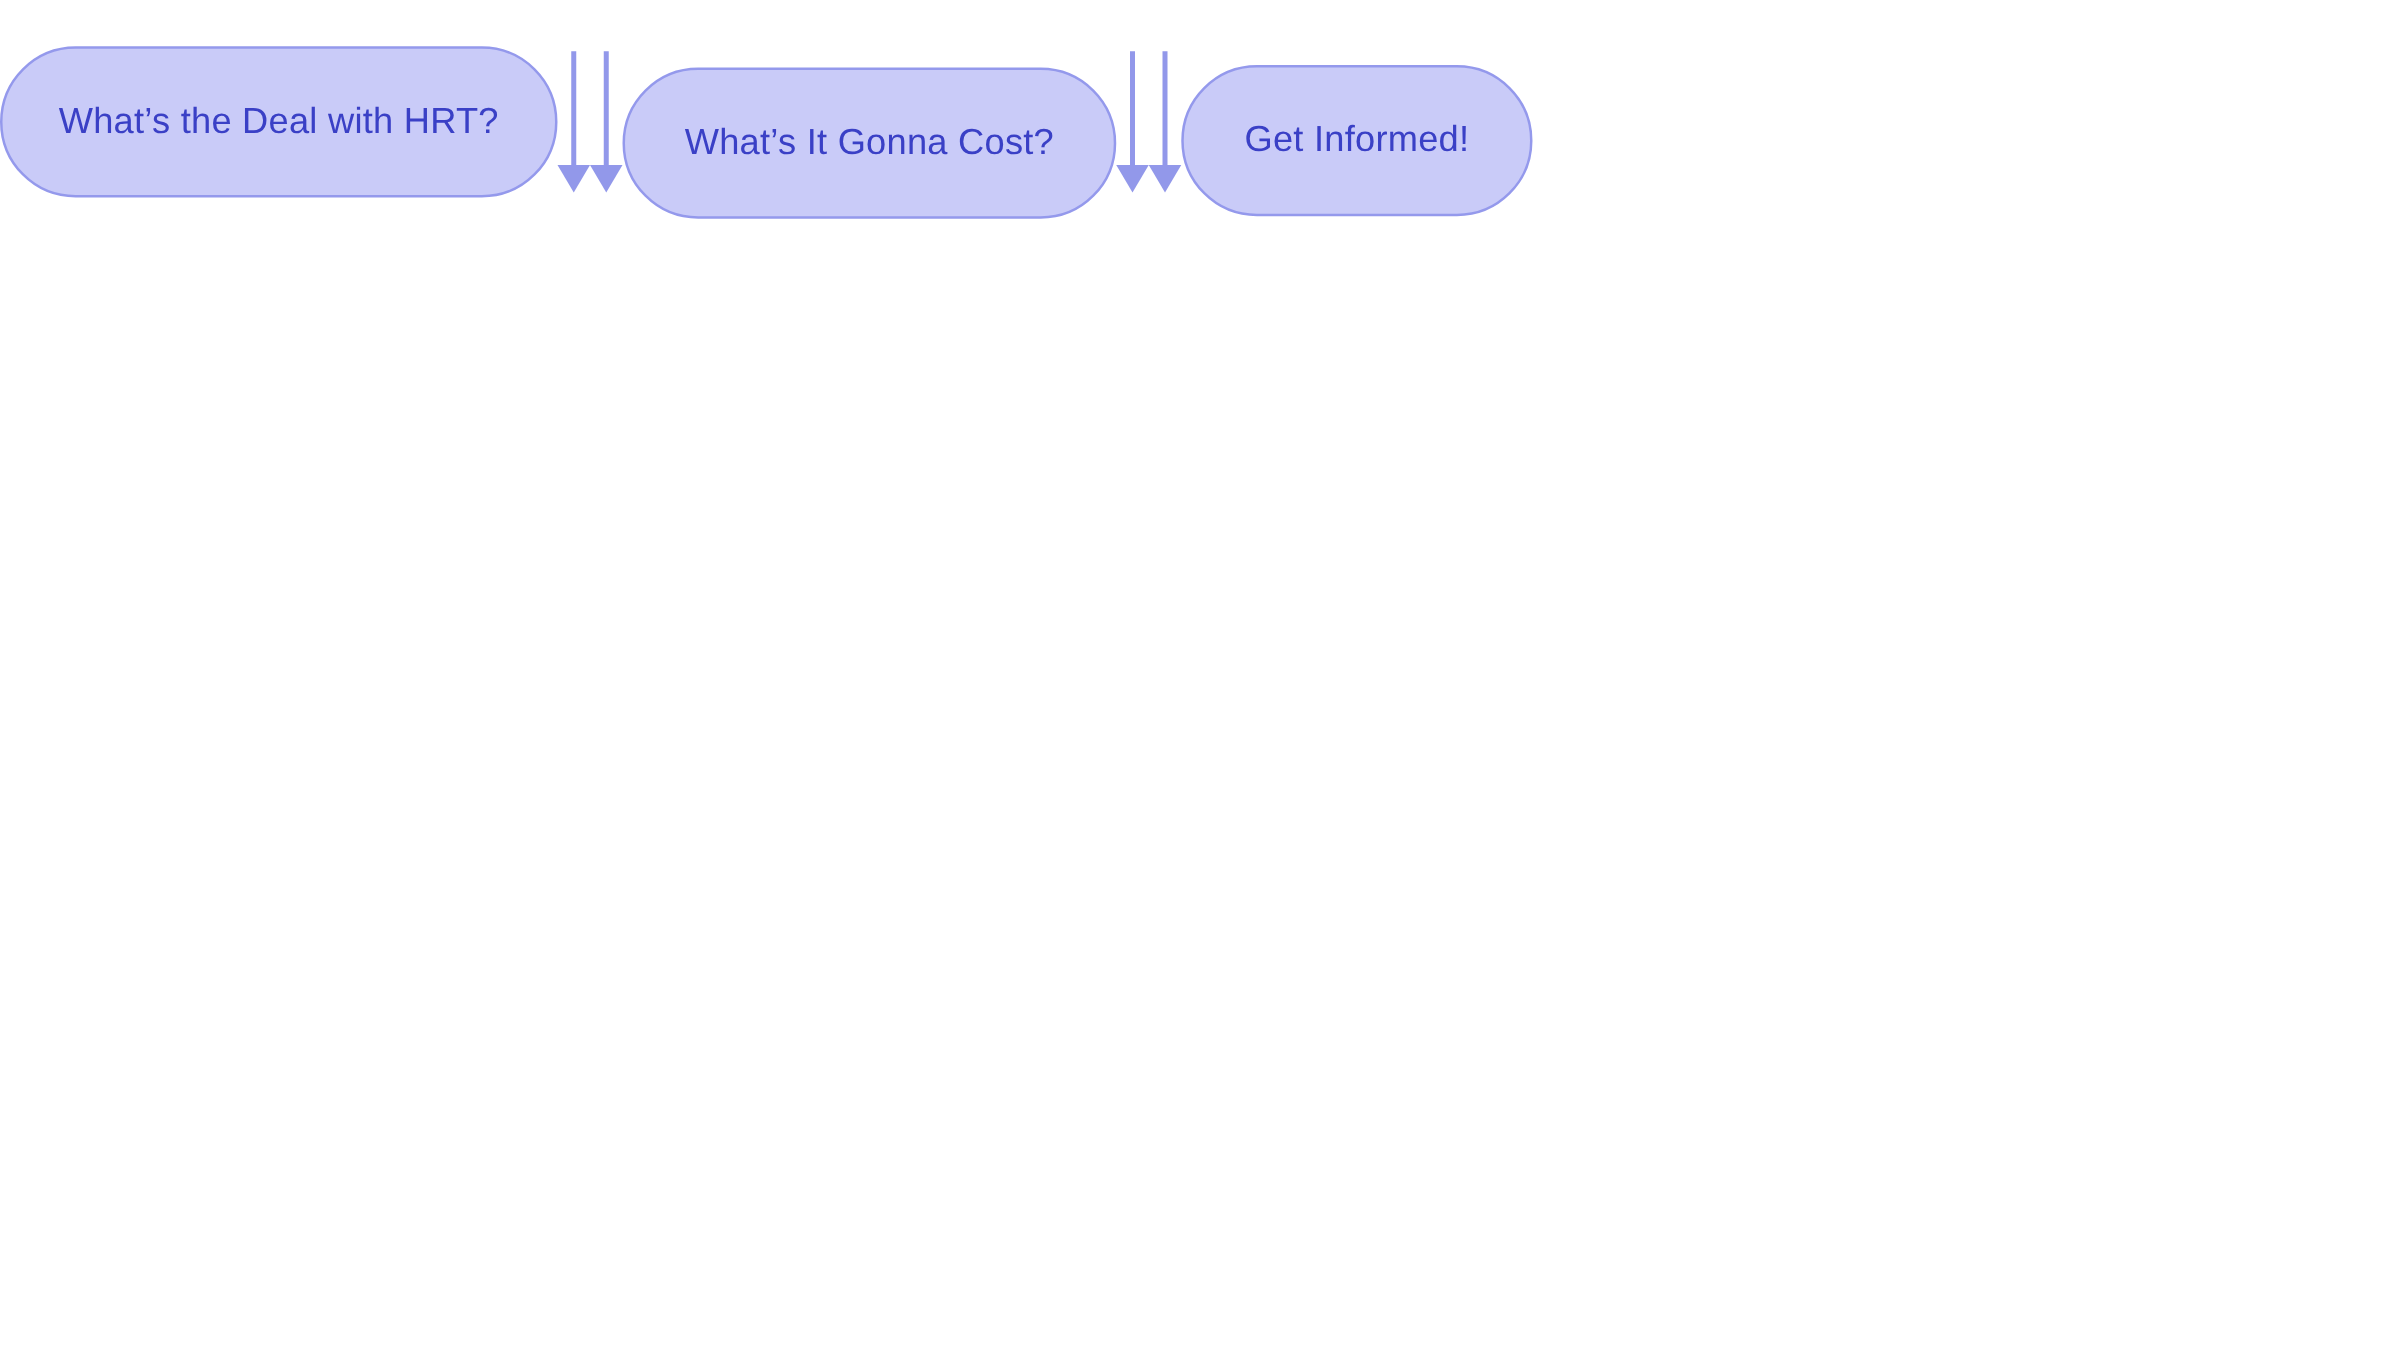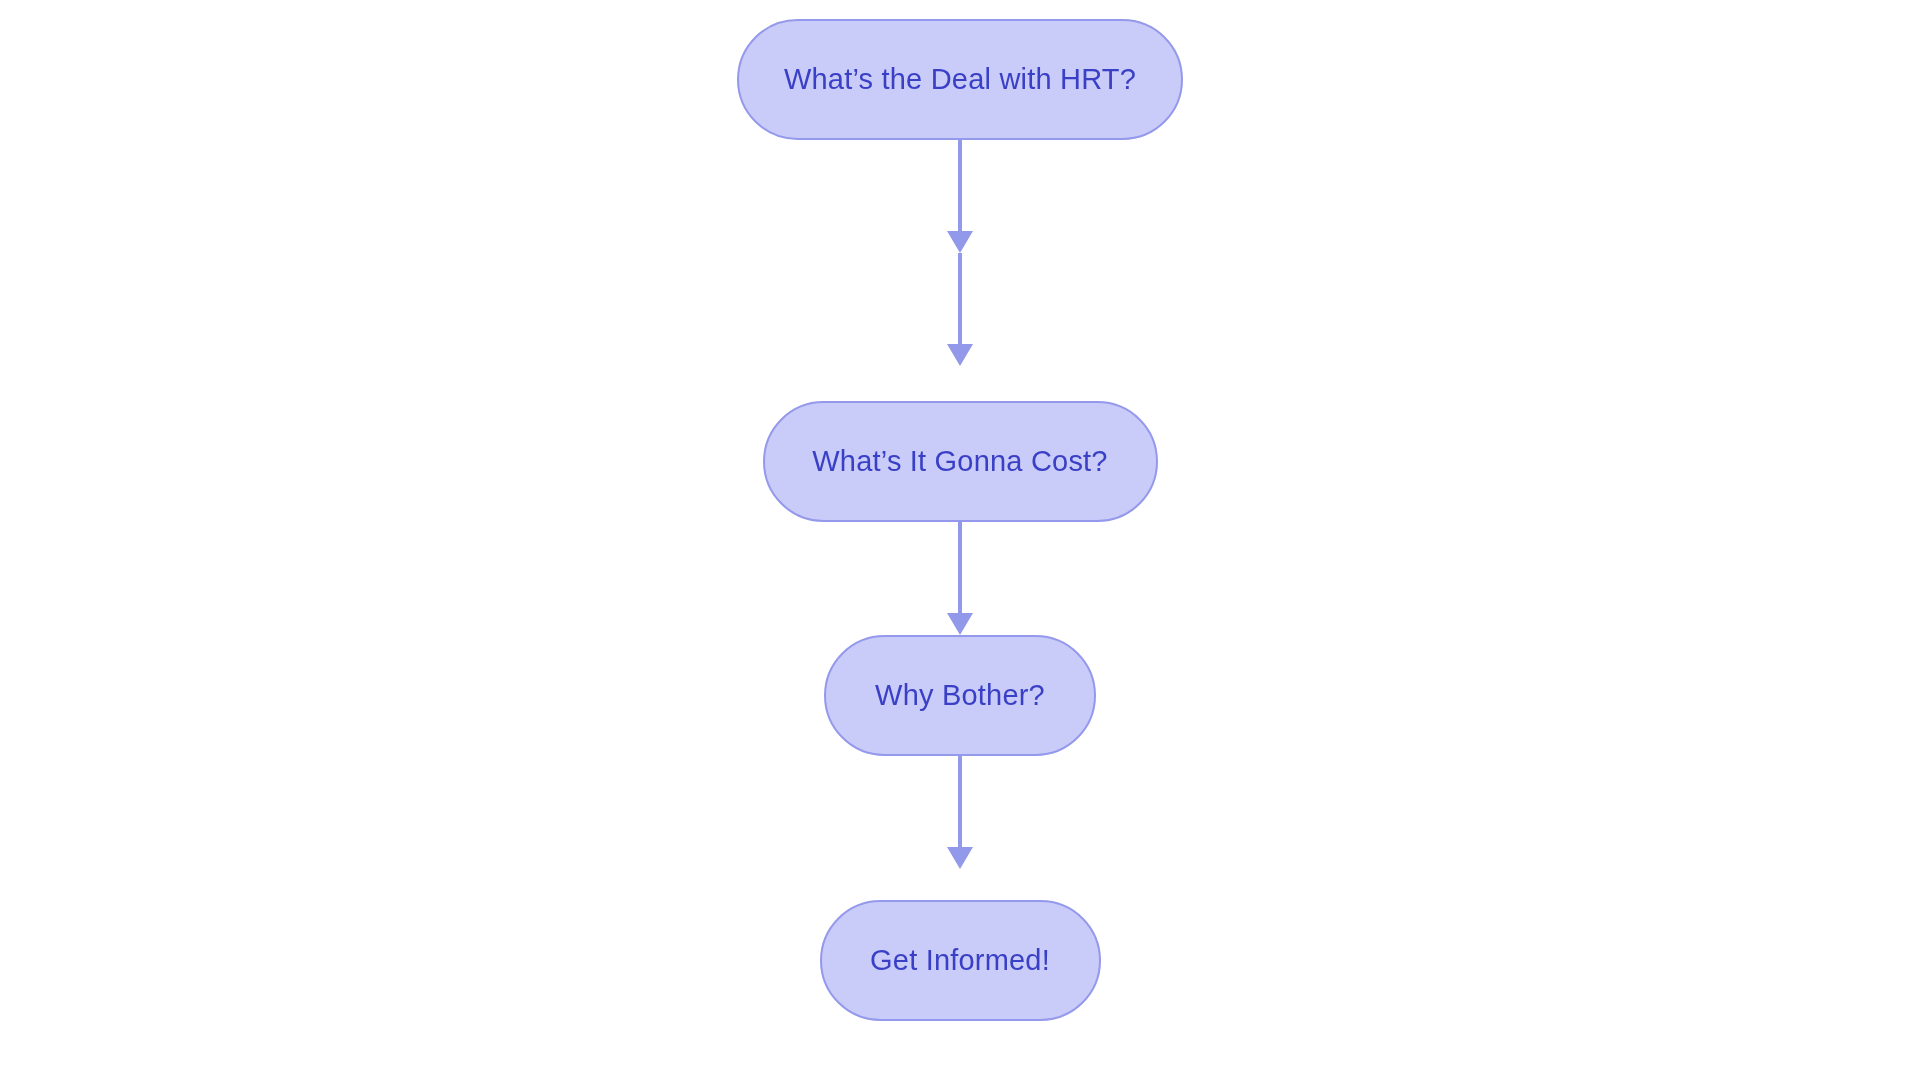--- a/index.html
+++ b/index.html
@@ -17,21 +17,21 @@
     width: 1920px;
     height: 1083px;
     overflow: hidden;
   }
   .flow {
     position: absolute;
     top: 19px;
     left: 0;
     width: 100%;
     display: flex;
-    flex-direction: column;
+    flex-direction: row;
     align-items: center;
   }
   .node {
     box-sizing: border-box;
     height: 121px;
     border-radius: 61px;
     background: var(--node-fill, #c9cbf8);
     border: 2px solid var(--node-border, #9499ec);
     color: var(--node-text, #3a40c6);
     display: flex;
@@ -88,23 +88,20 @@
 
     <div class="node n3">
       <span>What’s It Gonna Cost?</span>
     </div>
 
     <div class="connector">
       <div class="line"></div>
       <div class="head"></div>
     </div>
 
-    <div class="node n4">
-      <span>Why Bother?</span>
-    </div>
 
     <div class="connector">
       <div class="line"></div>
       <div class="head"></div>
     </div>
 
     <div class="node n5">
       <span>Get Informed!</span>
     </div>
 

